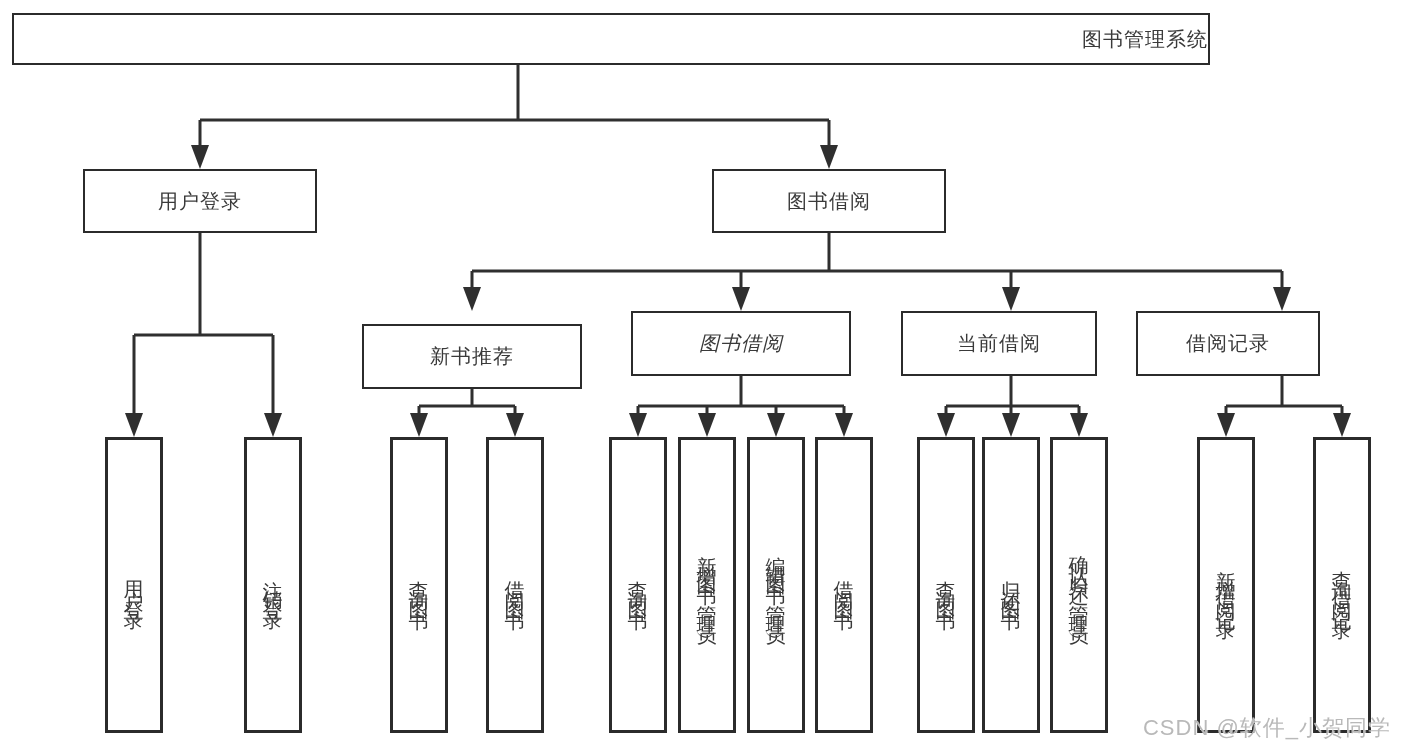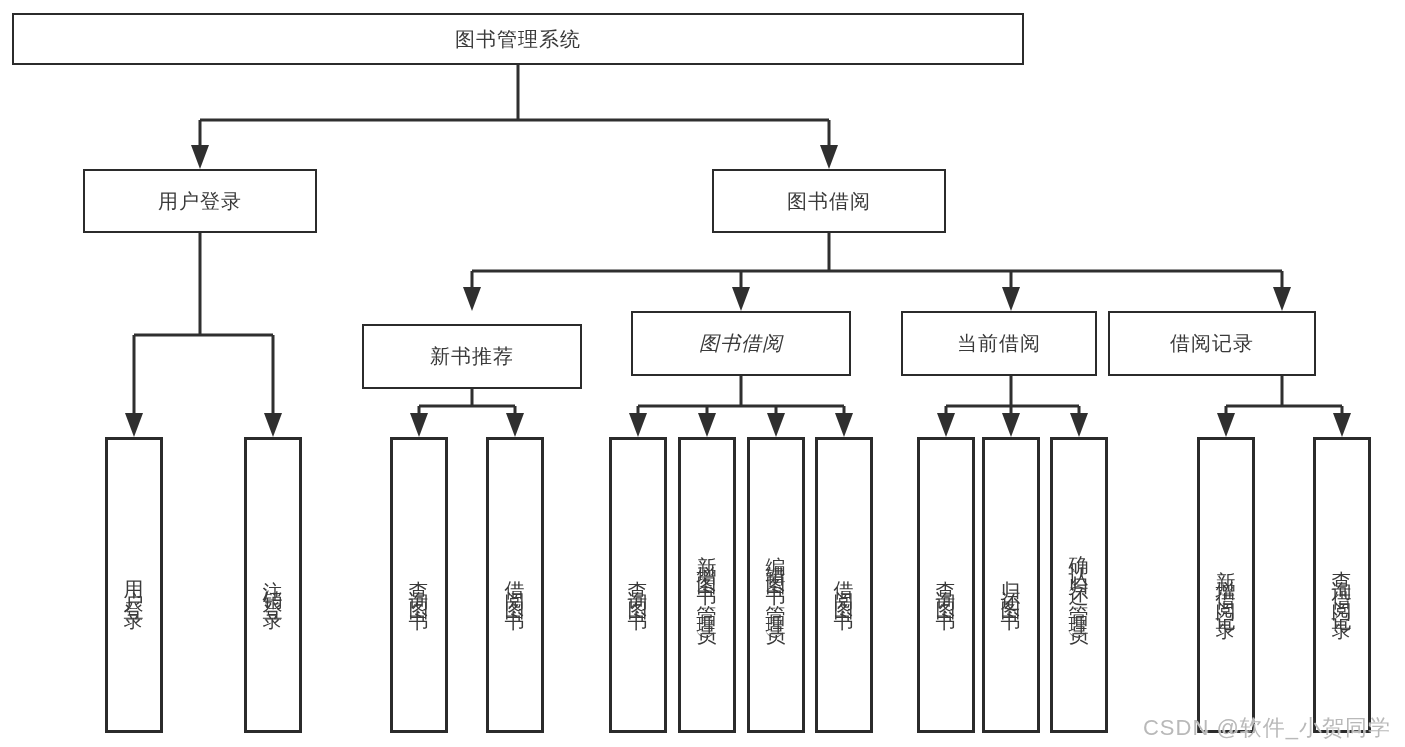--- a/index.html
+++ b/index.html
@@ -124,41 +124,41 @@
       <polygon points="1070,413 1088,413 1079,437"></polygon>
     </g>
 
     <g>
       <path d="M1282 376 V406 M1226 406 H1342 M1226 406 V417 M1342 406 V417"></path>
       <polygon points="1217,413 1235,413 1226,437"></polygon>
       <polygon points="1333,413 1351,413 1342,437"></polygon>
     </g>
   </svg>
 
-  <div class="box-h" style="left:12px; top:13px; width:1012px; height:52px;">
+  <div class="box-h" style="left:12px; top:13px; width:1198px; height:52px;justify-content:flex-end;">
     <span>图书管理系统</span>
   </div>
 
   <div class="box-h" style="left:83px; top:169px; width:234px; height:64px;">
     <span>用户登录</span>
   </div>
   <div class="box-h" style="left:712px; top:169px; width:234px; height:64px;">
     <span>图书借阅</span>
   </div>
 
   <div class="box-h" style="left:362px; top:324px; width:220px; height:65px;text-align:center;">
     <span>新书推荐</span>
   </div>
   <div class="box-h" style="left:631px; top:311px; width:220px; height:65px;font-style:italic;">
     <span>图书借阅</span>
   </div>
   <div class="box-h" style="left:901px; top:311px; width:196px; height:65px;">
     <span>当前借阅</span>
   </div>
-  <div class="box-h" style="left:1108px; top:311px; width:208px; height:65px;">
+  <div class="box-h" style="left:1136px; top:311px; width:184px; height:65px;">
     <span>借阅记录</span>
   </div>
 
   <div class="box-v" style="left:105px; top:437px; width:58px; height:296px;">
     <span>用户登录</span>
   </div>
   <div class="box-v" style="left:244px; top:437px; width:58px; height:296px;">
     <span>注销登录</span>
   </div>
 

